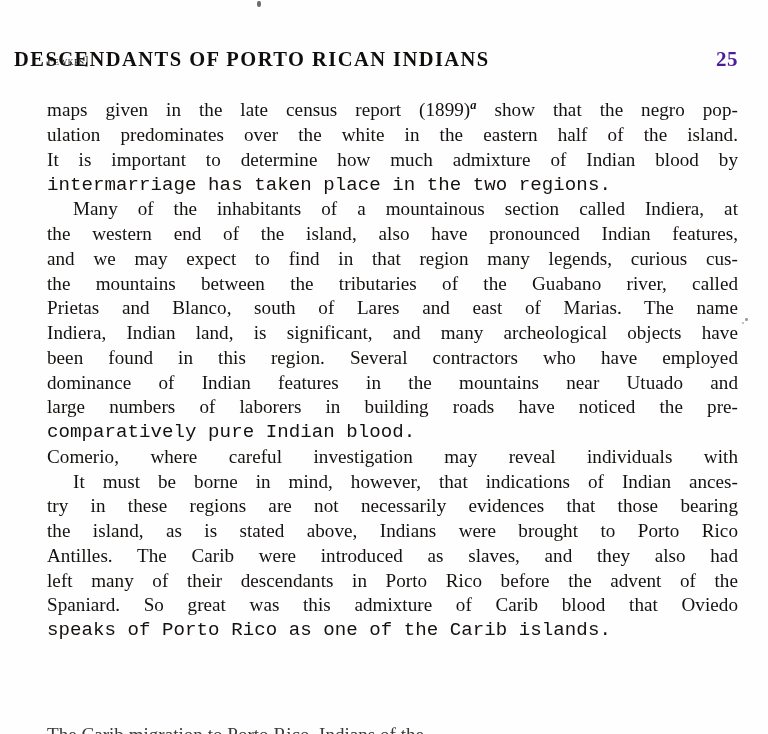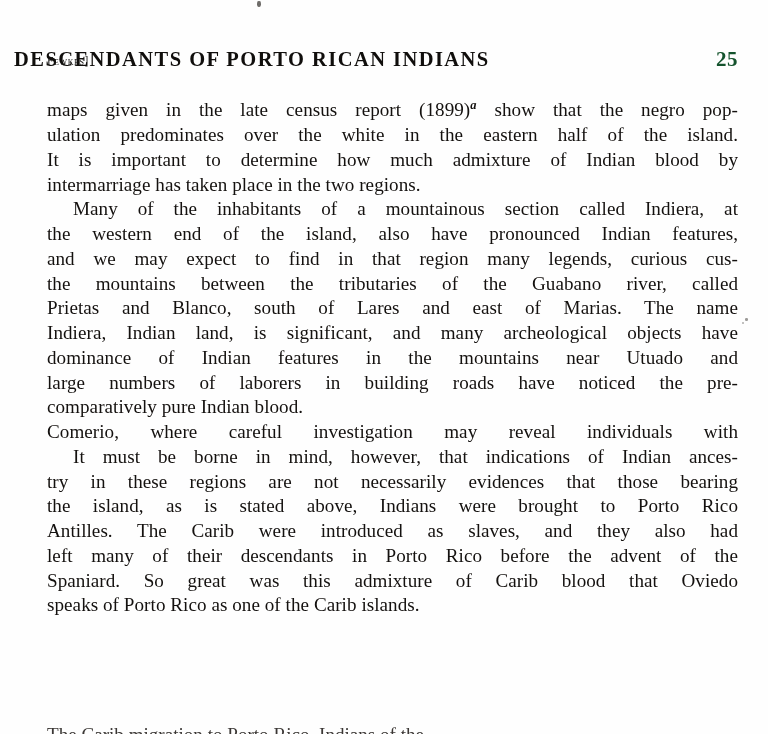--- a/index.html
+++ b/index.html
@@ -68,21 +68,21 @@
     color: #100e0c;
     padding-left: 14px;
   }
   .rh-pageno {
     position: absolute;
     right: 30px;
     top: -1px;
     font-size: 21px;
     font-weight: 700;
     letter-spacing: .5px;
-    color: #14532d;
+    color: #4c1d95;
     font-family: Liberation Serif, serif;
   }
 
   
   .textblock {
     position: absolute;
     left: 47px;
     top: 93px;
     width: 691px;
   }
@@ -100,20 +100,21 @@
   
   .para .line.just {
     text-align: justify;
     text-align-last: justify;
     white-space: normal;
   }
   .para .line.last {
     text-align: center;
     text-align-last: left;
     white-space: pre;
+    font-family: Liberation Mono, monospace;
   }
   .indent { display: inline-block; width: 26px; }
 
   .fn-marker {
     font-style: italic;
     font-size: 12.5px;
     vertical-align: super;
     letter-spacing: 0;
     font-weight: 600;
   }
@@ -157,20 +158,21 @@
       <span class="line last">intermarriage has taken place in the two regions.</span>
     </p>
 
     <p class="para">
       <span class="line just"><span class="indent"></span><span>Many of the inhabitants of a mountainous section called Indiera, at</span></span>
       <span class="line just">the western end of the island, also have pronounced Indian features,</span>
       <span class="line just">and we may expect to find in that region many legends, curious cus-</span>
       <span class="line just">the mountains between the tributaries of the Guabano river, called</span>
       <span class="line just">Prietas and Blanco, south of Lares and east of Marias.   The name</span>
       <span class="line just">Indiera, Indian land, is significant, and many archeological objects have</span>
+      <span class="line just">been found in this region.   Several contractors who have employed</span>
       <span class="line just">dominance of Indian features in the mountains near Utuado and</span>
       <span class="line just">large numbers of laborers in building roads have noticed the pre-</span>
       <span class="line last">comparatively pure Indian blood.</span>
       <span class="line just">Comerio, where careful investigation may reveal individuals with</span>
     </p>
 
     <p class="para">
       <span class="line just"><span class="indent"></span><span>It must be borne in mind, however, that indications of Indian ances-</span></span>
       <span class="line just">try in these regions are not necessarily evidences that those bearing</span>
       <span class="line just">the island, as is stated above, Indians were brought to Porto Rico</span>

